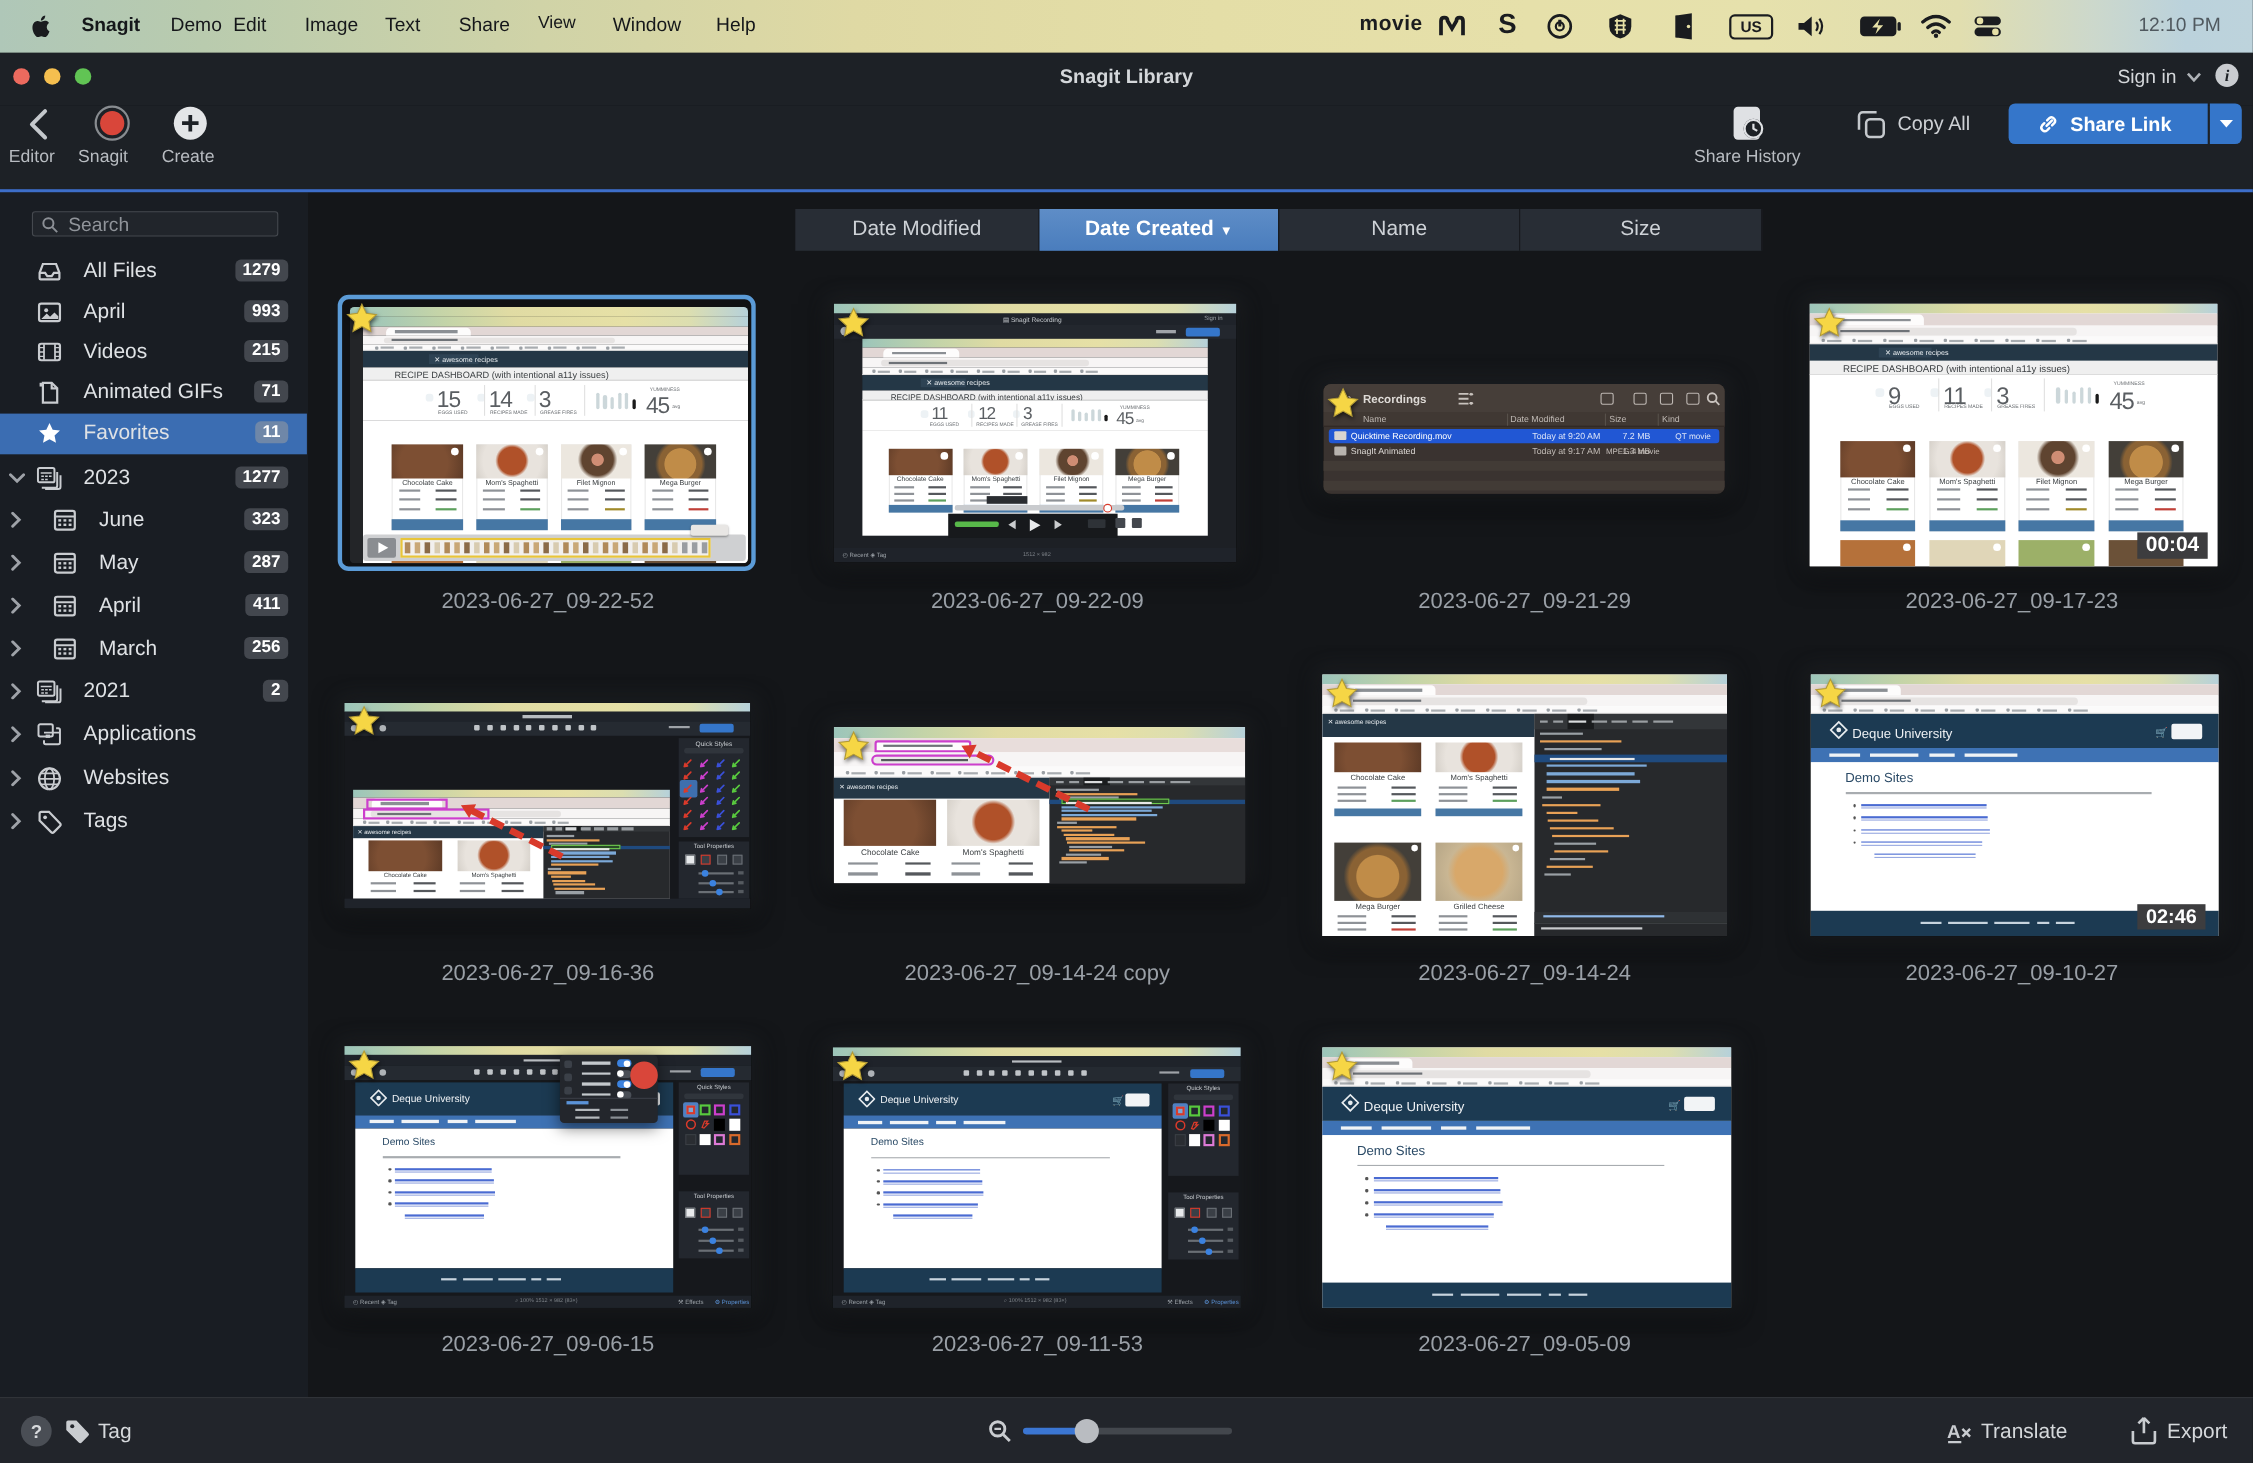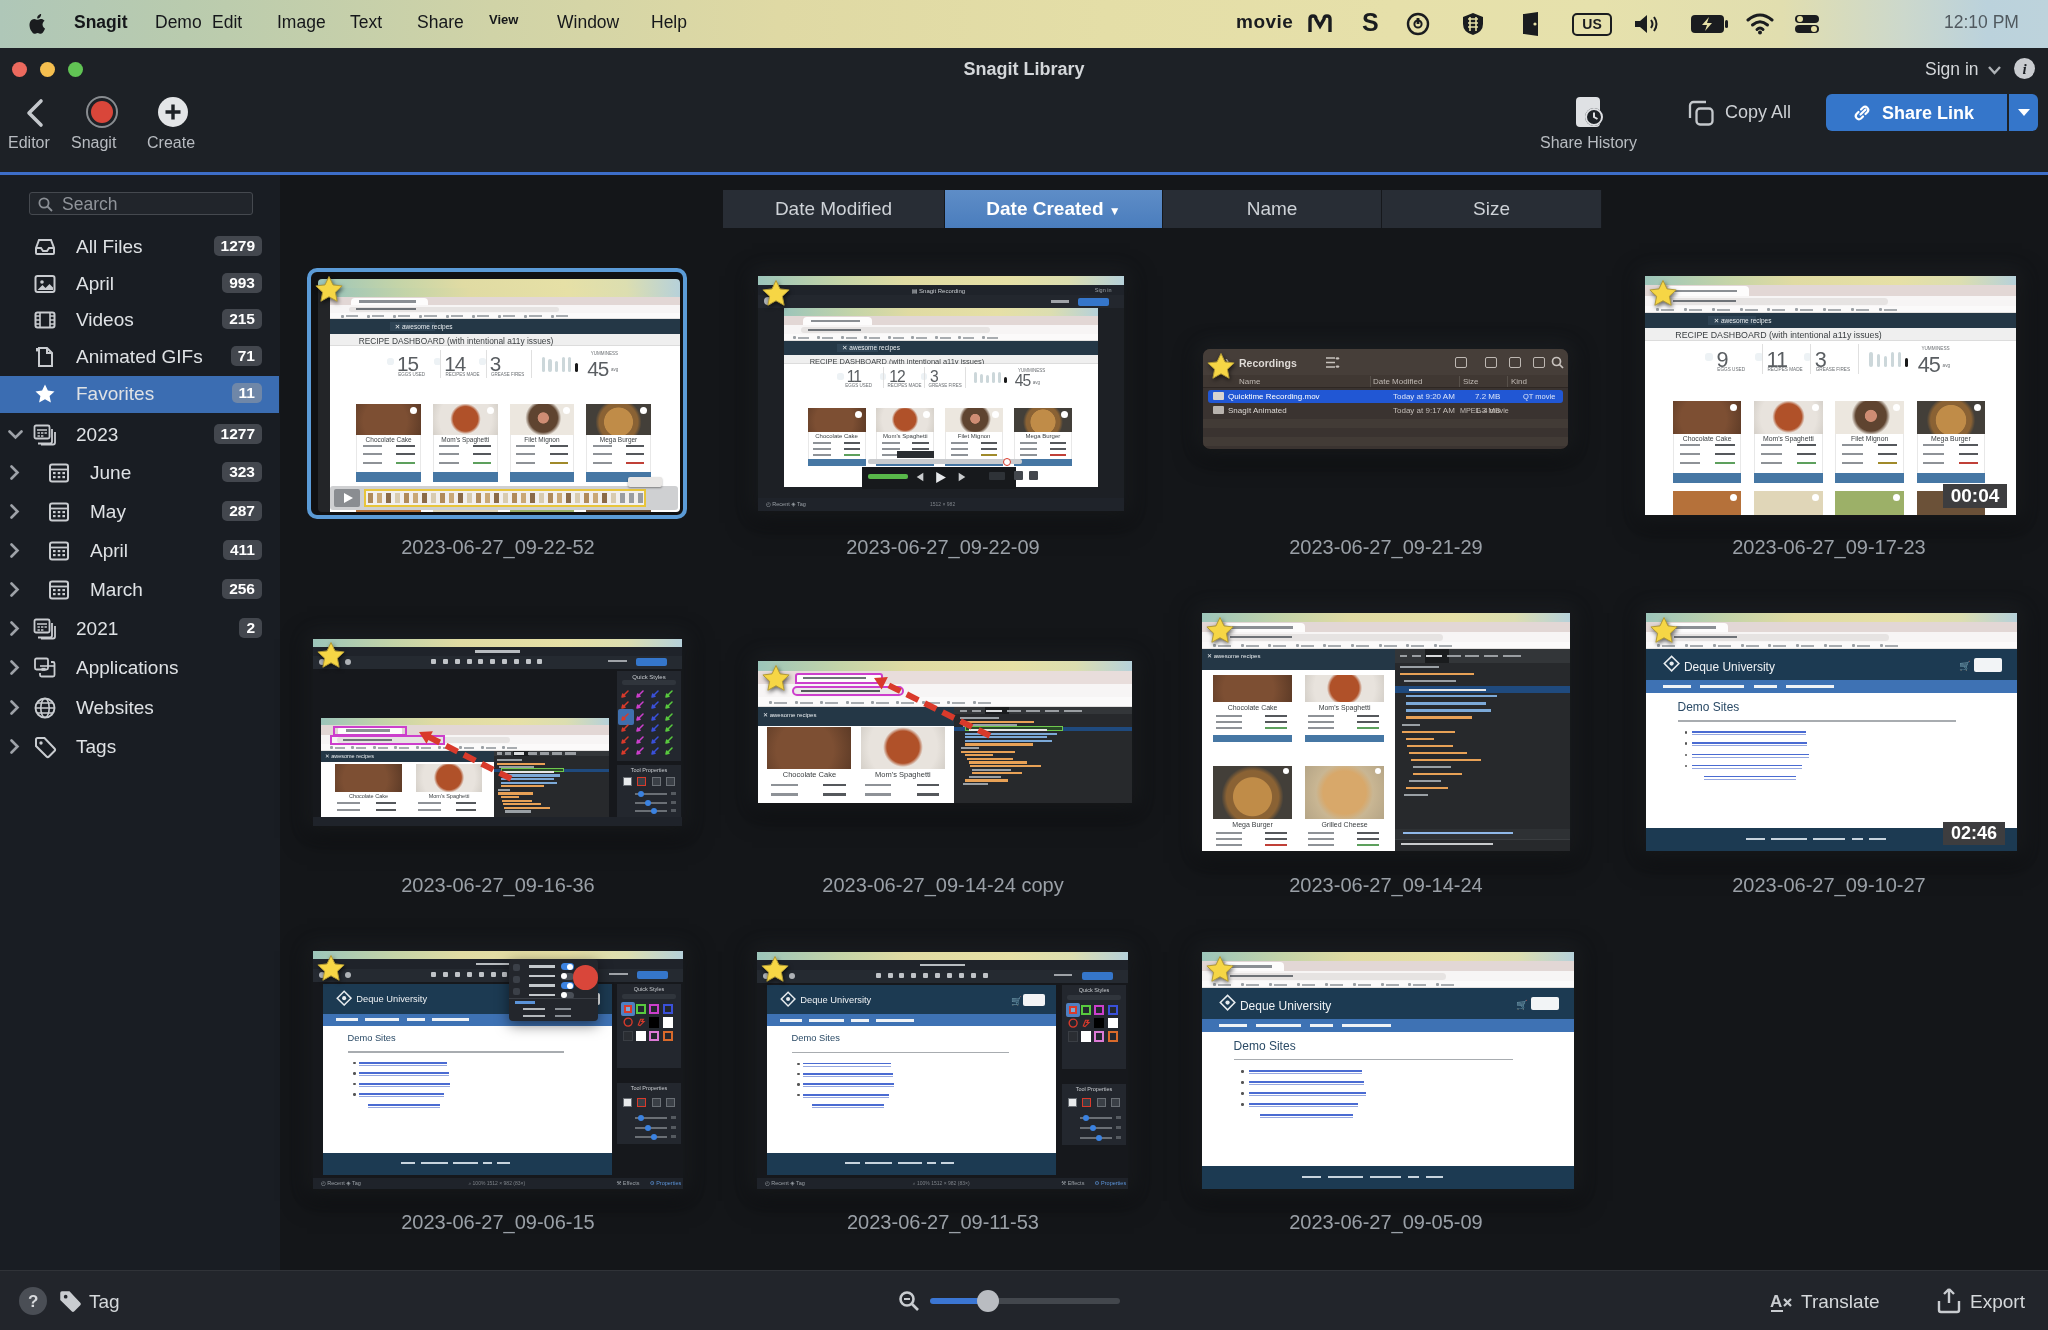--- a/index.html
+++ b/index.html
@@ -25,21 +25,21 @@
 <div class="abs menubar" style=""></div>
 <svg class="abs" style="left:28px;top:13px" width="20" height="22" viewBox="0 0 20 22">
 <path d="M14.5 11.6c0-2.5 2-3.7 2.1-3.8-1.1-1.7-2.9-1.9-3.5-1.9-1.5-.2-2.9.9-3.7.9-.8 0-1.9-.9-3.2-.8C4.6 6 3.1 7 2.3 8.5c-1.7 3-.4 7.4 1.2 9.8.8 1.2 1.7 2.5 3 2.4 1.2 0 1.7-.8 3.1-.8 1.5 0 1.9.8 3.2.8 1.3 0 2.1-1.2 2.9-2.4.9-1.4 1.3-2.7 1.3-2.8-.1 0-2.5-1-2.5-3.9zM12.1 4.2c.7-.8 1.1-1.9 1-3.1-1 0-2.2.7-2.9 1.5-.6.7-1.2 1.9-1 3 1.1.1 2.2-.6 2.9-1.4z" fill="#1a1c1f"></path>
   </svg>
 <div class="abs" style="left:74px;top:12px;font-size:17.5px;color:#15171a;font-weight:700;">Snagit</div>
 <div class="abs" style="left:155px;top:12px;font-size:17.5px;color:#15171a;font-weight:400;">Demo</div>
 <div class="abs" style="left:212px;top:12px;font-size:17.5px;color:#15171a;font-weight:400;">Edit</div>
 <div class="abs" style="left:277px;top:12px;font-size:17.5px;color:#15171a;font-weight:400;">Image</div>
 <div class="abs" style="left:350px;top:12px;font-size:17.5px;color:#15171a;font-weight:400;">Text</div>
 <div class="abs" style="left:417px;top:12px;font-size:17.5px;color:#15171a;font-weight:400;">Share</div>
-<div class="abs" style="left:489px;top:12px;font-size:13px;color:#15171a;font-weight:700;">View</div>
+<div class="abs" style="left:489px;top:12px;font-size:16px;color:#15171a;font-weight:400;">View</div>
 <div class="abs" style="left:557px;top:12px;font-size:17.5px;color:#15171a;font-weight:400;">Window</div>
 <div class="abs" style="left:651px;top:12px;font-size:17.5px;color:#15171a;font-weight:400;">Help</div>
 <div class="abs" style="left:1236px;top:11px;font-size:19px;color:#1a1c1f;font-weight:700;letter-spacing:0.5px;">movie</div>
 <svg class="abs" style="left:1308px;top:13px" width="24" height="22" viewBox="0 0 24 22">
 <path d="M2 19 V6 q0-3 3-3 t3 3 l4 7 4-7 q0-3 3-3 t3 3 v13" stroke="#1a1c1f" stroke-width="3.4" fill="none"></path>
   </svg>
 <div class="abs" style="left:1362px;top:8px;font-size:25px;color:#1a1c1f;font-weight:700;">S</div>
 <svg class="abs" style="left:1406px;top:12px" width="24" height="24" viewBox="0 0 24 24">
 <circle cx="12" cy="12" r="10" stroke="#1a1c1f" stroke-width="2.4" fill="none"></circle>
     <path d="M12 6 v6" stroke="#1a1c1f" stroke-width="2.8"></path>

